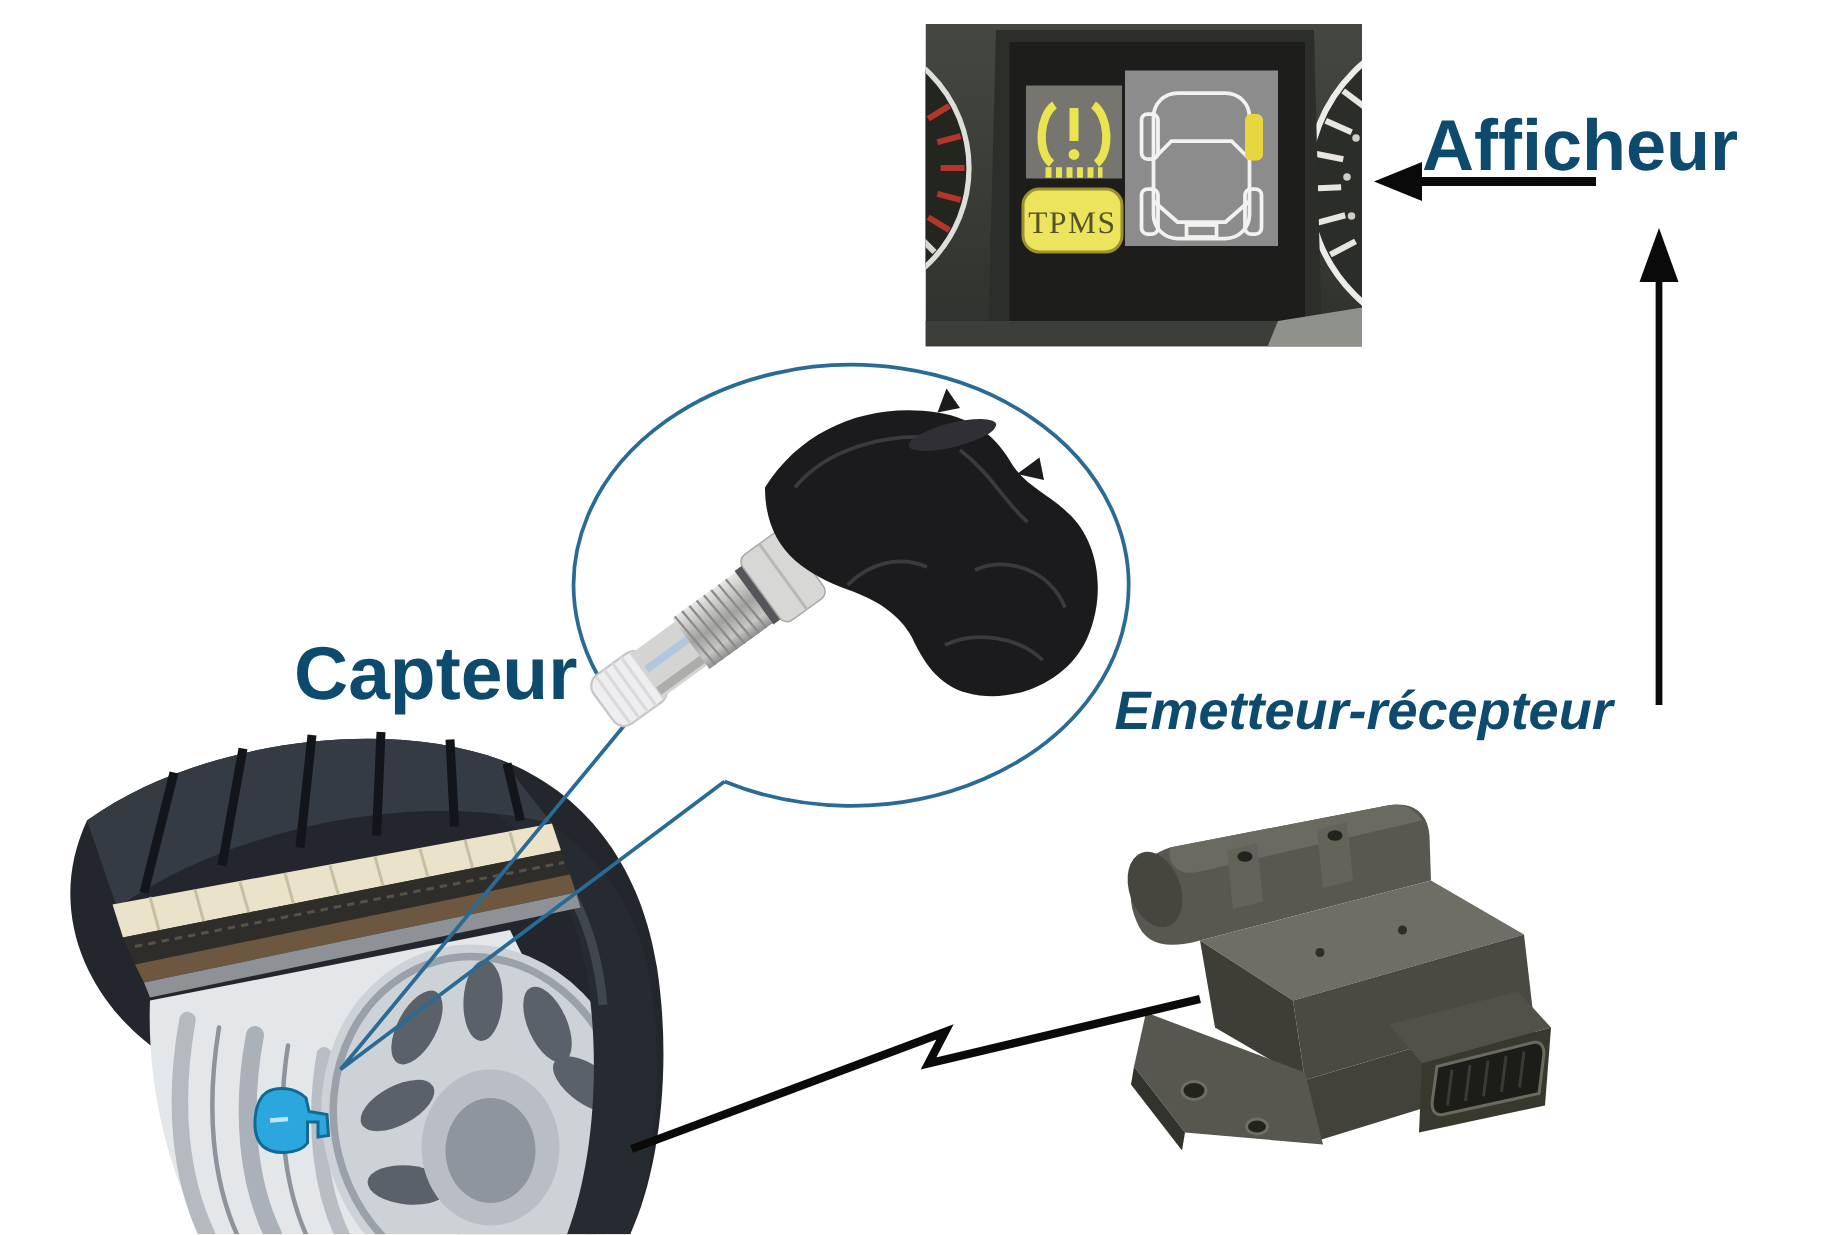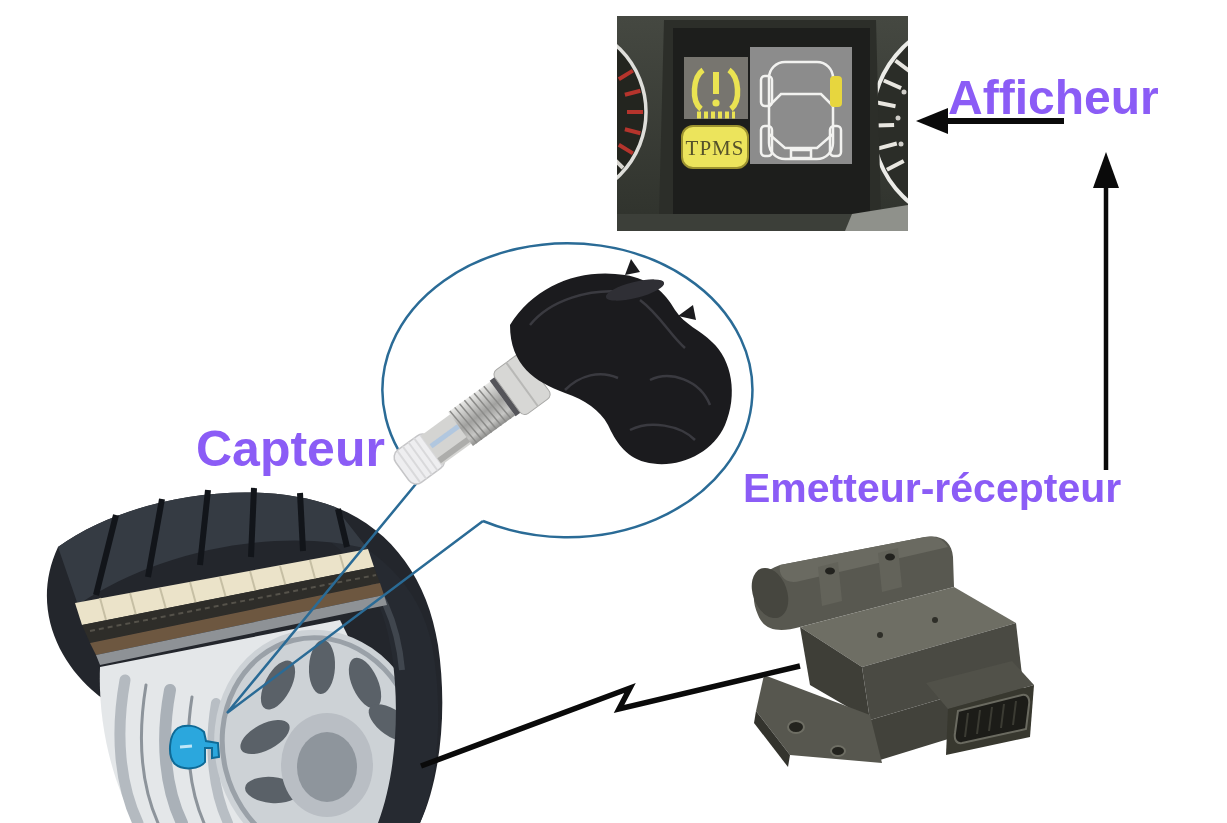--- a/index.html
+++ b/index.html
@@ -1,26 +1,26 @@
 <!DOCTYPE html>
 <html><head>
 <meta charset="utf-8">
 <style>
   html,body{margin:0;padding:0;background:#fff;}
   .canvas{
     position:relative;width:1227px;height:823px;background:#ffffff;
     overflow:hidden;font-family:"Liberation Sans",sans-serif;
   }
   .label{
-    position:absolute;font-weight:bold;color:#8b5cf6;line-height:1;
+    position:absolute;font-weight:bold;color:#0c4a6e;line-height:1;
     white-space:nowrap;letter-spacing:0px;
   }
   .label-afficheur{left:948px;top:74px;font-size:48px;}
   .label-capteur{left:196px;top:424px;font-size:50px;text-align:right;}
-  .label-emetteur{left:743px;top:468px;font-size:41px;}
+  .label-emetteur{left:743px;top:456px;font-size:36px;font-style:italic;}
   svg{position:absolute;display:block;}
   .svg-dashboard{left:617px;top:16px;}
   .svg-left-arrow{left:910px;top:100px;}
   .svg-up-arrow{left:1086px;top:146px;}
   .svg-tire{left:20px;top:485px;}
   .svg-callout{left:180px;top:230px;}
   .svg-module{left:730px;top:515px;}
   .svg-bolt{left:405px;top:645px;}
 </style>
 </head>

